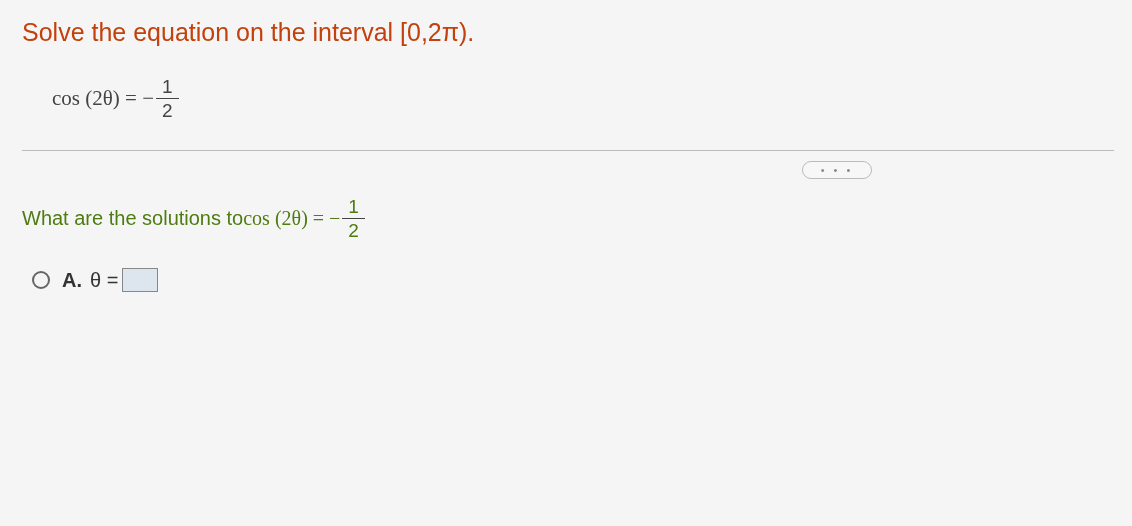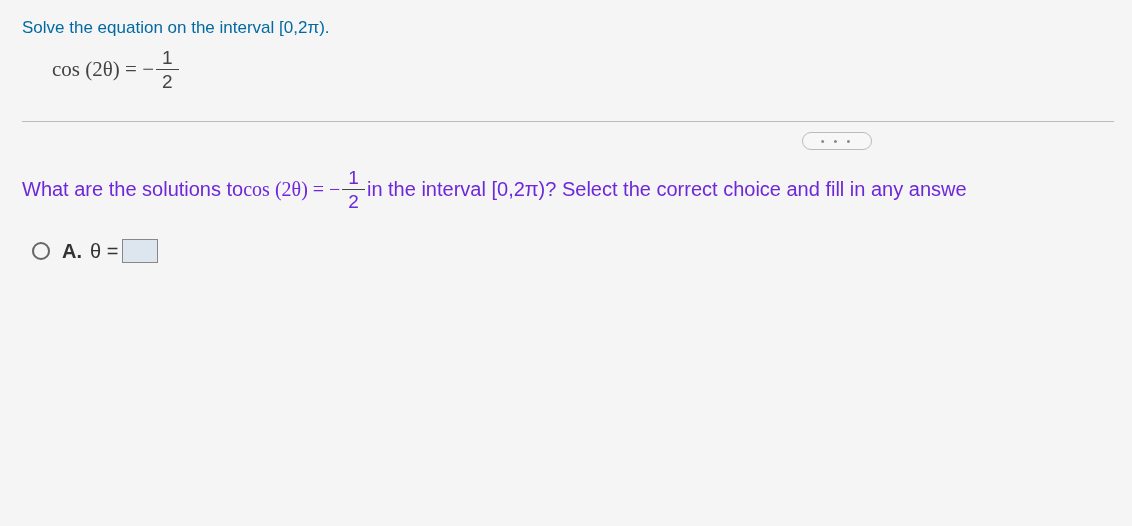--- a/index.html
+++ b/index.html
@@ -7,23 +7,23 @@
       font-family: Arial, Helvetica, sans-serif;
       background: #f5f5f5;
       color: #333;
       width: 1132px;
       height: 526px;
       overflow: hidden;
       padding: 18px 0 0 22px;
       font-size: 20px;
     }
     .question-header {
-      margin-bottom: 10px;
-      font-size: 17px;
-      color: #0369a1;
+      margin-bottom: 30px;
+      font-size: 25px;
+      color: #c2410c;
     }
     .equation-block {
       margin-left: 30px;
       margin-bottom: 30px;
       font-size: 21px;
       color: #444;
       display: flex;
       align-items: center;
     }
     .frac {
@@ -54,21 +54,21 @@
       font-size: 11px;
       letter-spacing: 3px;
       color: #888;
       position: relative;
       left: 260px;
       cursor: pointer;
     }
     .prompt-line {
       margin: 8px 0 28px 0;
       font-size: 20px;
-      color: #6d28d9;
+      color: #4d7c0f;
       display: flex;
       align-items: center;
       flex-wrap: nowrap;
     }
     .options { margin-left: 10px; }
     .option-row {
       display: flex;
       align-items: flex-start;
       margin-bottom: 10px;
       font-size: 20px;
@@ -123,21 +123,20 @@
   <div class="dots-pill-inner">• • •</div>
 </div>
 
 <div class="prompt-line">
   <span>What are the solutions to </span>
   <span class="cos">cos (2θ) = − </span>
   <span class="frac">
     <span class="num">1</span>
     <span class="den">2</span>
   </span>
-  <span> in the interval [0,2π)? Select the correct choice and fill in any answe</span>
 </div>
 
 <div class="options">
 
   <div class="option-row">
     <div class="radio"></div>
     <div class="wrap-a">
       <span class="opt-letter">A.</span>
       <span>θ = </span>
       <span class="answer-box"></span>

